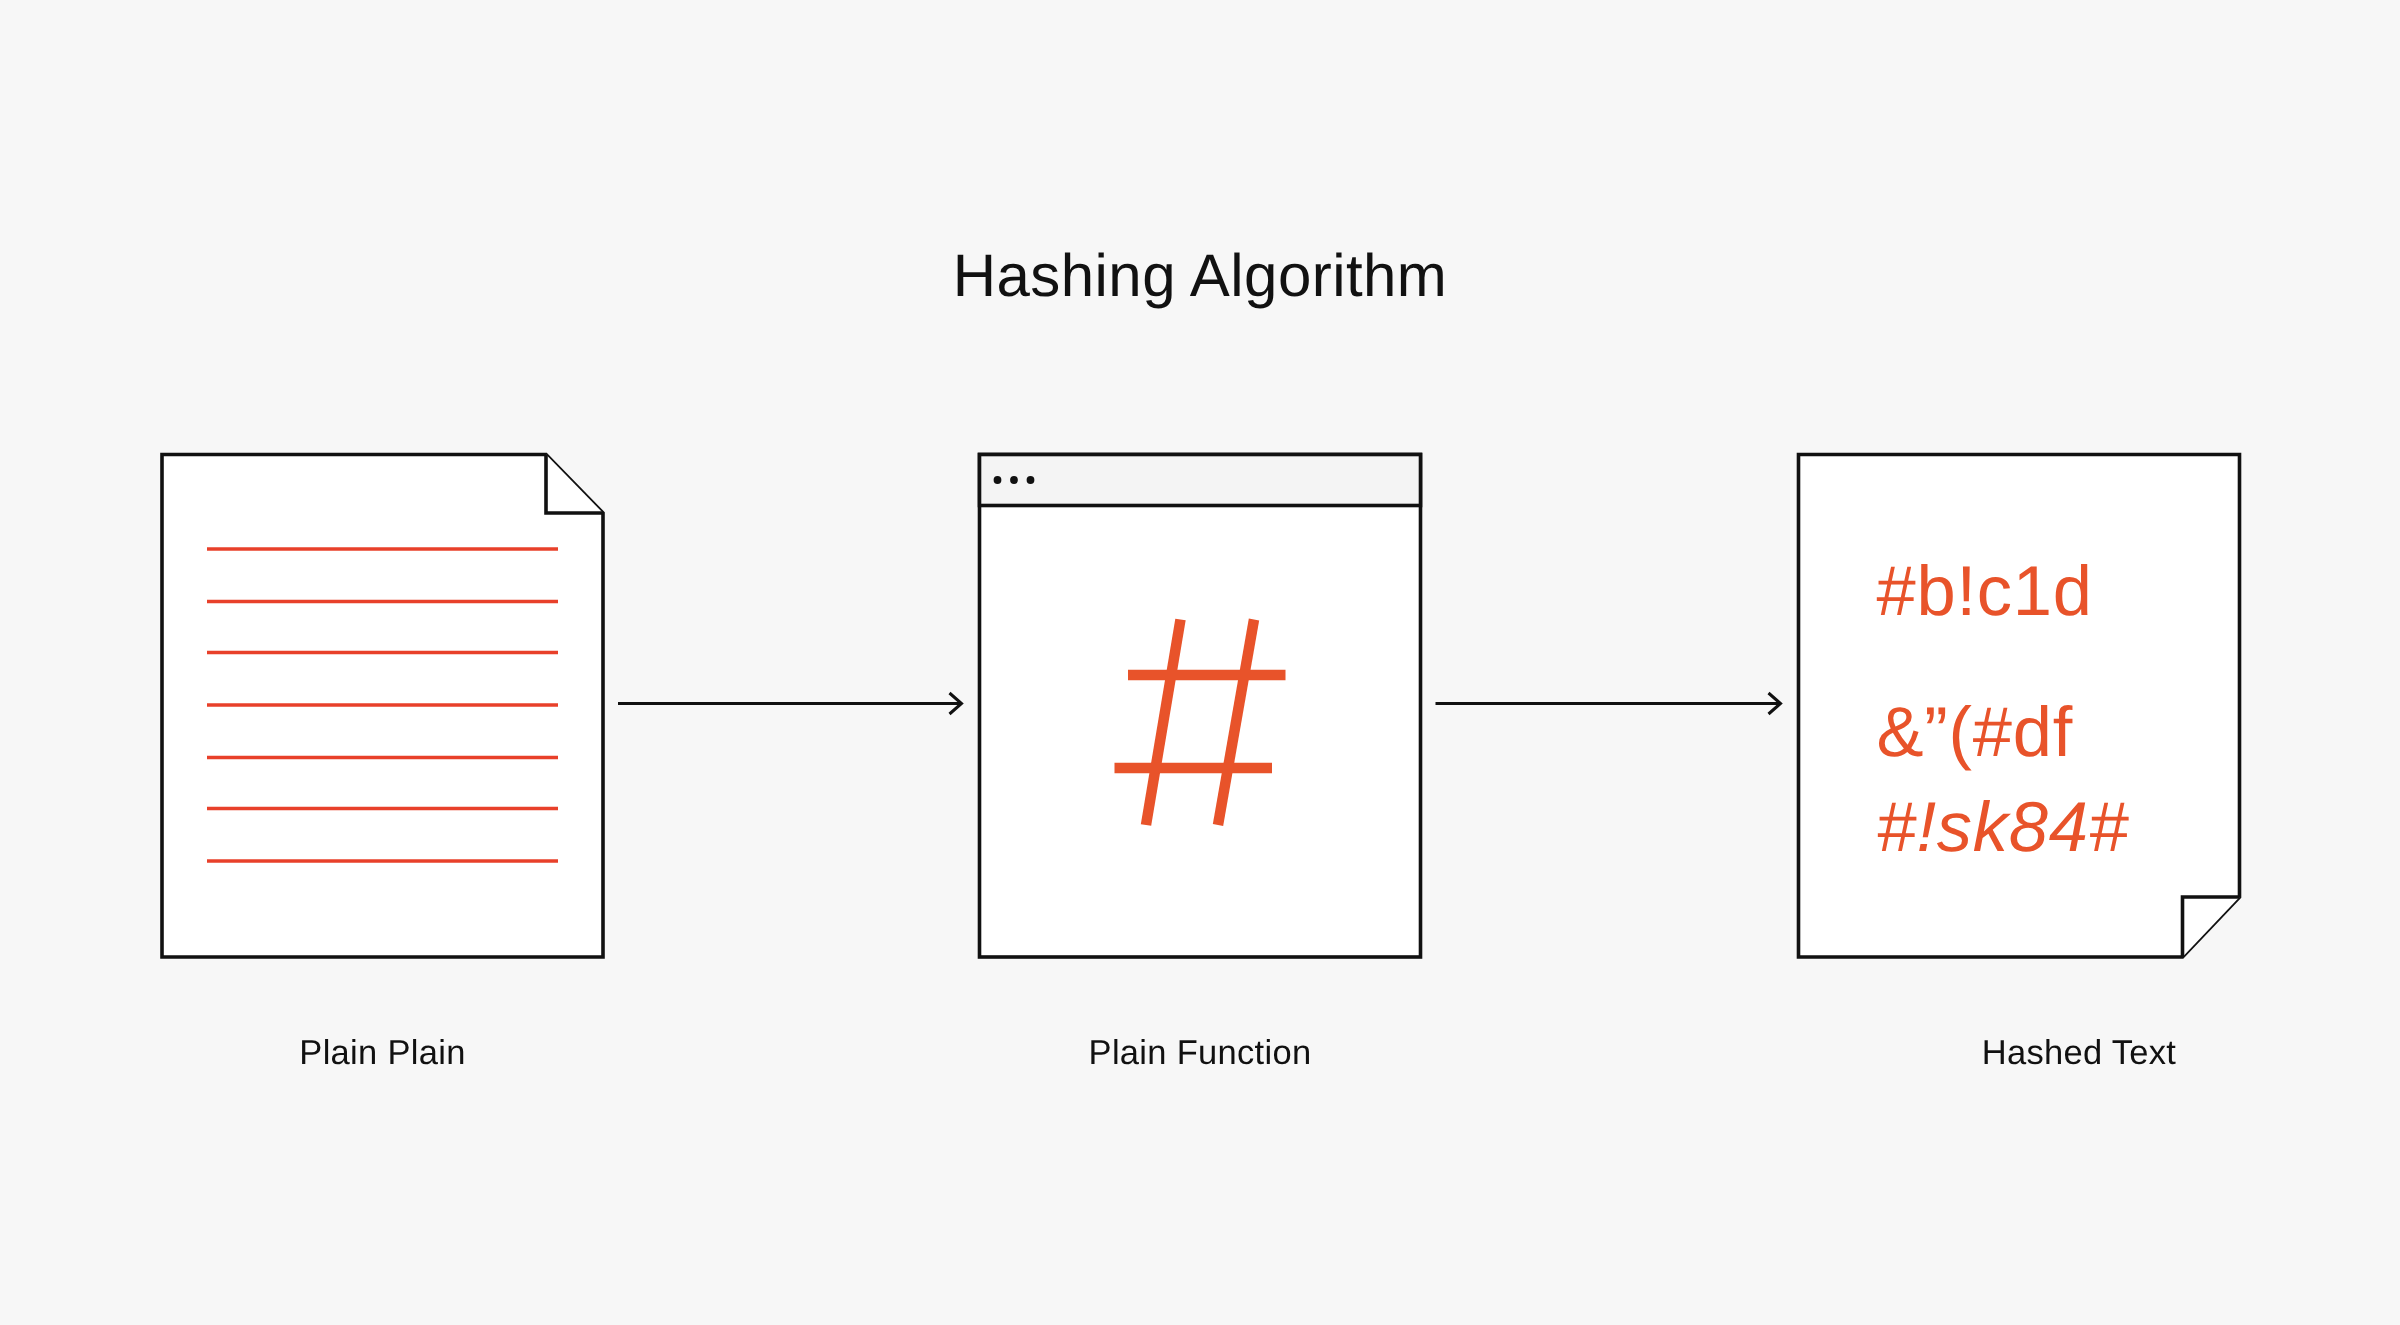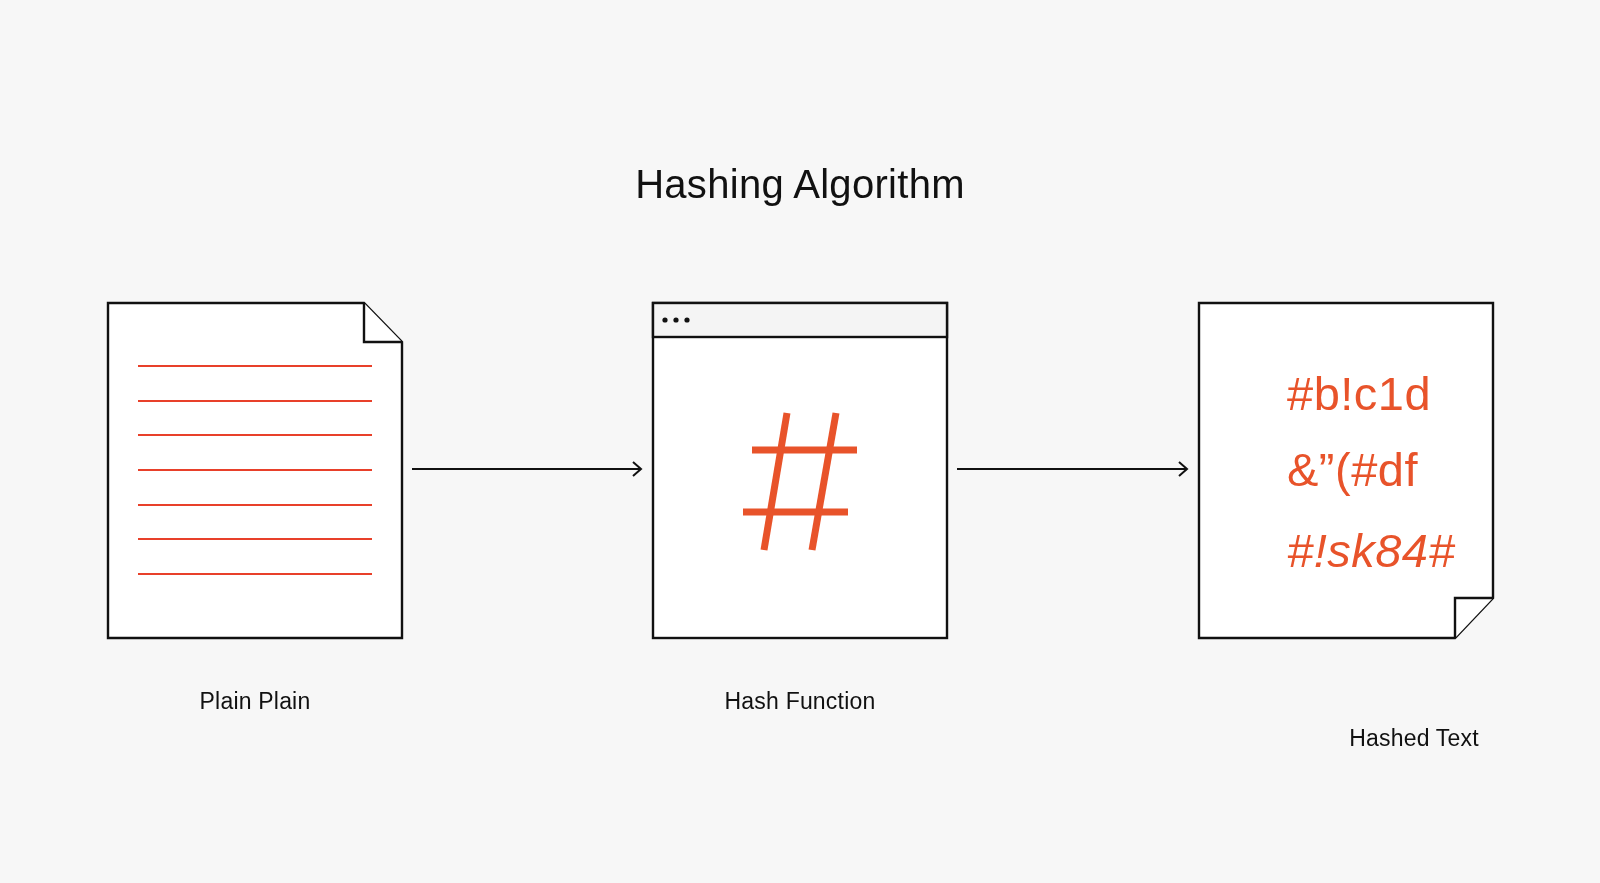--- a/index.html
+++ b/index.html
@@ -45,21 +45,20 @@
     .hashed-text {
       position: absolute;
       left: 1251px;
       width: 220px;
       font-size: 47px;
       color: #e8532a;
       line-height: 1;
       font-family: "Liberation Sans", sans-serif;
       letter-spacing: 0.5px;
       white-space: pre;
-      margin-left: 36px;
     }
   </style>
 </head>
 <body>
 
 <div class="title">Hashing Algorithm</div>
 
 <svg class="diagram" width="1600" height="883" viewBox="0 0 1600 883" xmlns="http://www.w3.org/2000/svg">
 
   <g>
@@ -102,18 +101,18 @@
     <polyline points="1179,462 1187,469 1179,476"></polyline>
   </g>
 
   <g>
     <path d="M1199,303 L1493,303 L1493,598 L1455,638 L1199,638 Z" fill="#ffffff" stroke="#111111" stroke-width="2.4" stroke-linejoin="miter"></path>
     <path d="M1455,638 L1455,598 L1493,598" fill="#ffffff" stroke="#111111" stroke-width="2.4" stroke-linejoin="miter"></path>
   </g>
 </svg>
 
 <div class="hashed-text" style="top:370px;">#b!c1d</div>
-<div class="hashed-text" style="top:446px;">&amp;”(#df</div>
+<div class="hashed-text" style="top:464px;">&amp;”(#df</div>
 <div class="hashed-text" style="top:527px;font-style:italic;">#!sk84#</div>
 
 <div class="label" style="left:105px;">Plain Plain</div>
-<div class="label" style="left:650px;">Hash Function</div>
-<div class="label" style="left:1264px;margin-top:37px;">Hashed Text</div>
+<div class="label" style="left:650px;">Plain Function</div>
+<div class="label" style="left:1236px;">Hashed Text</div>
 
 </body></html>

